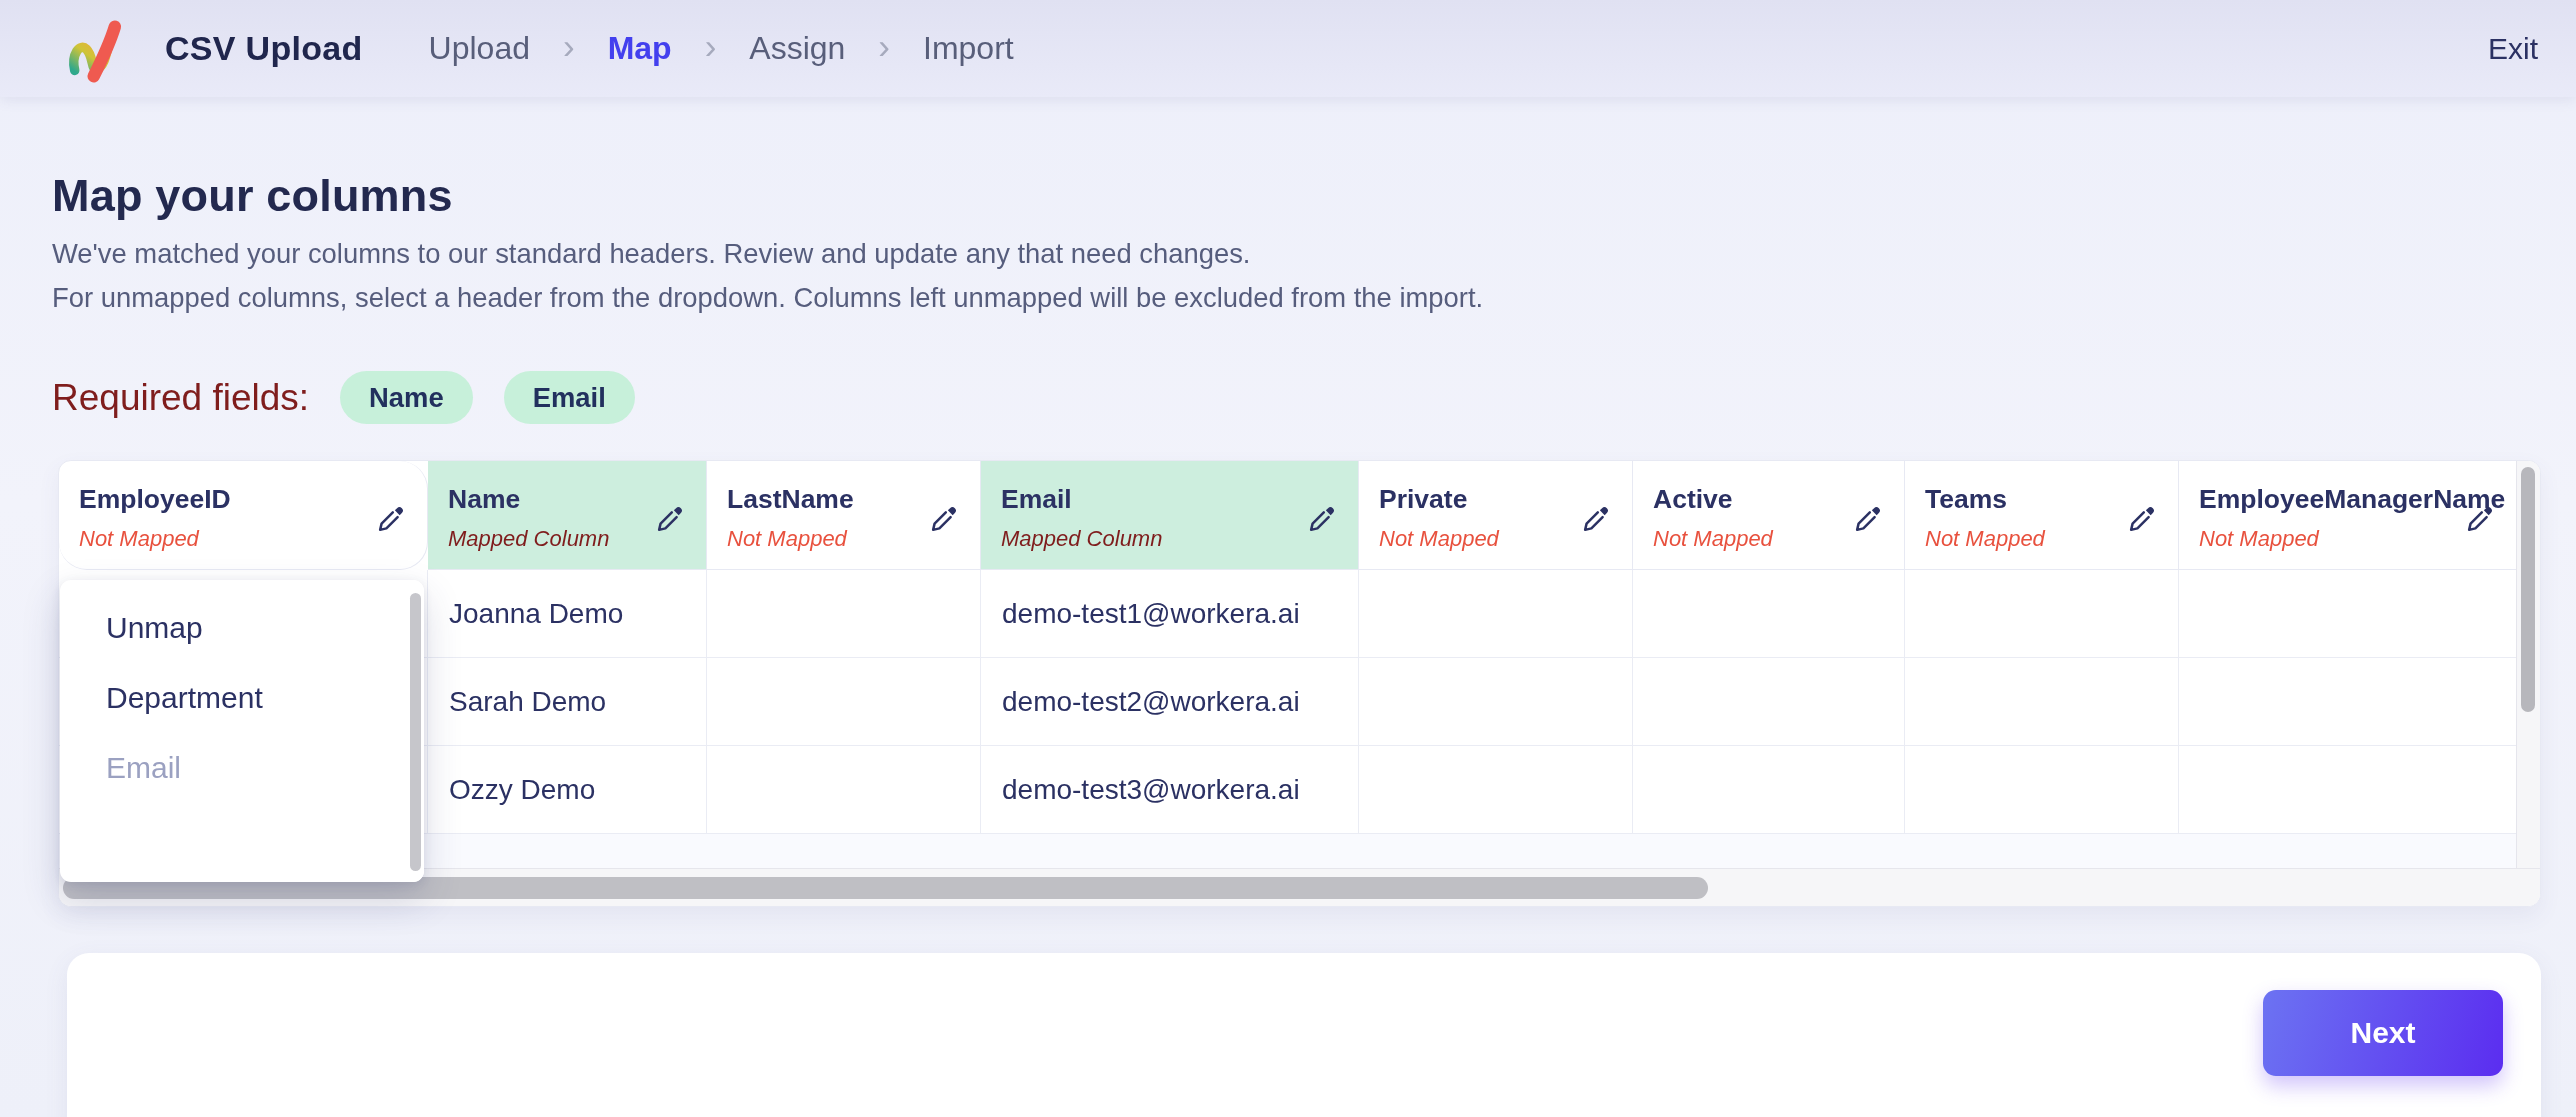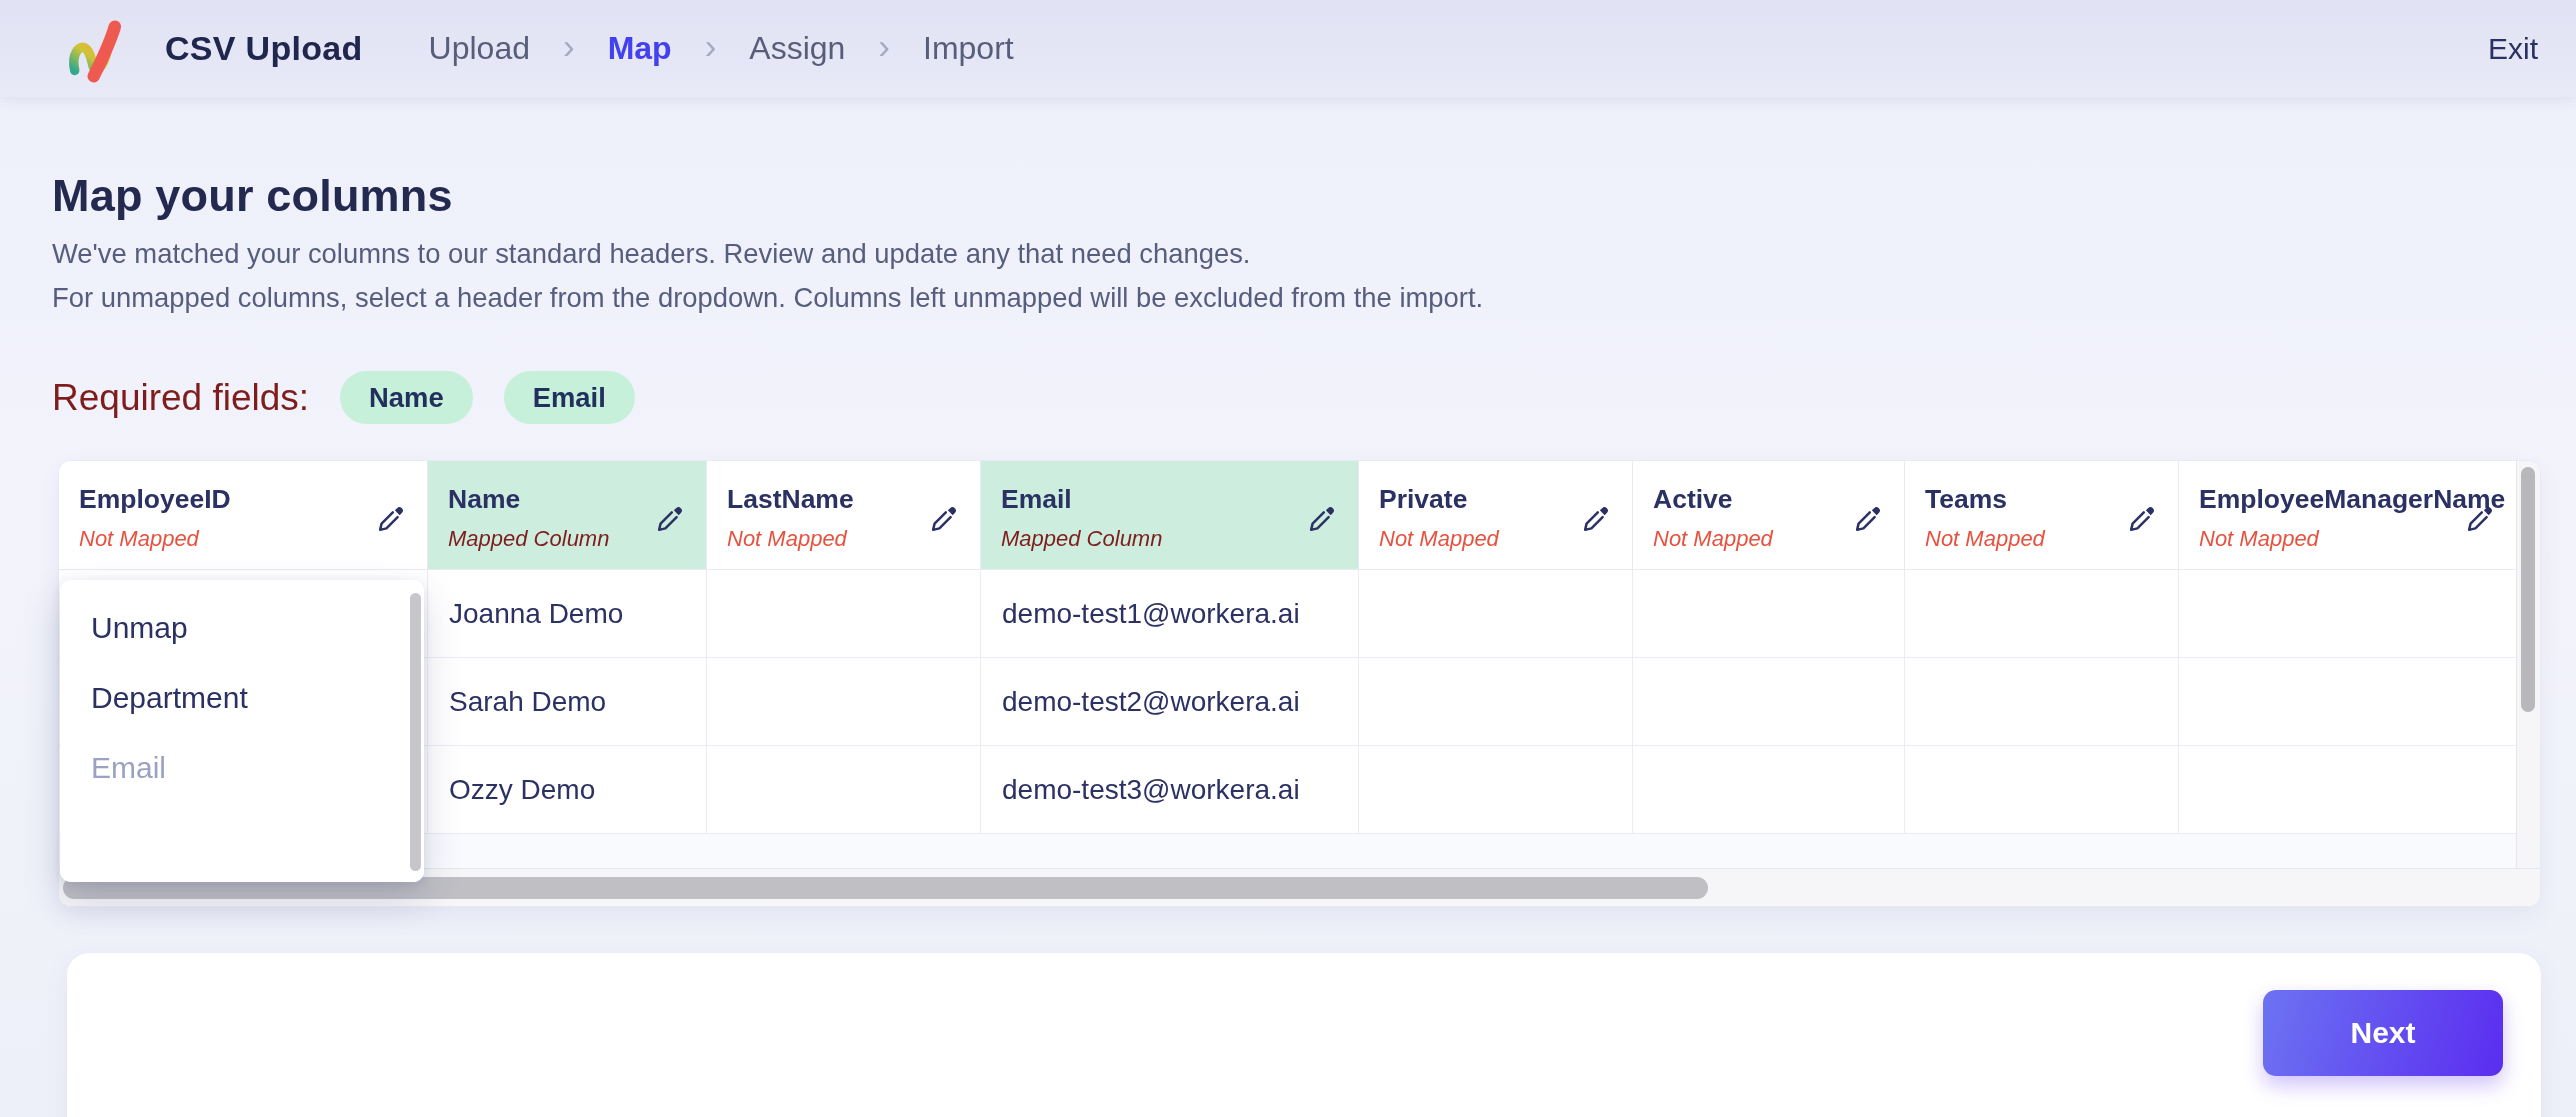--- a/index.html
+++ b/index.html
@@ -84,21 +84,21 @@
   .h-thumb{ position:absolute; left:3.7px; top:8.2px; width:1645px; height:22px; background:#bfbfc4; border-radius:11px; }
 
   
   .dropdown{
     position:absolute; left:60px; top:580px; width:364px; height:302px;
     background:#fff; border-radius:11px; z-index:6; overflow:hidden;
     box-shadow:0 16.5px 38px rgba(50,55,110,.18), 0 2.7px 9.1px rgba(50,55,110,.10);
   }
   .dd-list{ position:absolute; left:0; right:15.5px; top:0; bottom:0; padding-top:12.8px; }
   .dd-item{
-    height:70px; display:flex; align-items:center; padding-left:31px;
+    height:70px; display:flex; align-items:center; padding-left:46px;
     font-size:30px; color:#2b3163; cursor:pointer; white-space:nowrap;
   }
   .dd-item.disabled{ color:#9ba1c1; cursor:default; }
   .dd-item.highlighted{ background:#eaedf9; }
   .dd-scroll{ position:absolute; right:0; top:0; bottom:0; width:15.5px; background:#fff; }
   .dd-thumb{ position:absolute; right:2.7px; top:12.8px; bottom:11px; width:11px; background:#c6c6cb; border-radius:5.5px; }
 
   
   .footer-card{
     position:absolute; left:35px; right:35px; top:953px; height:186px;
@@ -152,21 +152,21 @@
   <span class="required-label">Required fields:</span>
   <span id="req-badges" style="display:flex;gap:31px;">
       <span class="req-badge">Name</span>
       <span class="req-badge">Email</span>
     </span>
 </div>
 
 <div class="table-card">
   <div class="scroll-area">
     <div class="hrow" id="header-row">
-        <div class="hcell" style="width: 369px;">
+        <div class="hcell" style="width: 369px; border-radius: 28px;">
           <div class="col-title">EmployeeID</div>
           <div class="col-status unmapped">Not Mapped</div>
           <span class="pencil">
             <svg viewBox="0 0 24 24" aria-hidden="true">
               <path d="M14.3 6.4l3.3 3.3 1.5-1.5a2.33 2.33 0 0 0-3.3-3.3l-1.5 1.5z" fill="currentColor"></path>
               <path d="M12.9 7.8L5.2 15.5 4.2 19.8l4.3-1 7.7-7.7" fill="none" stroke="currentColor" stroke-width="1.7" stroke-linejoin="round" stroke-linecap="round"></path>
             </svg>
           </span>
         </div>
         <div class="hcell mapped" style="width: 279px;">

